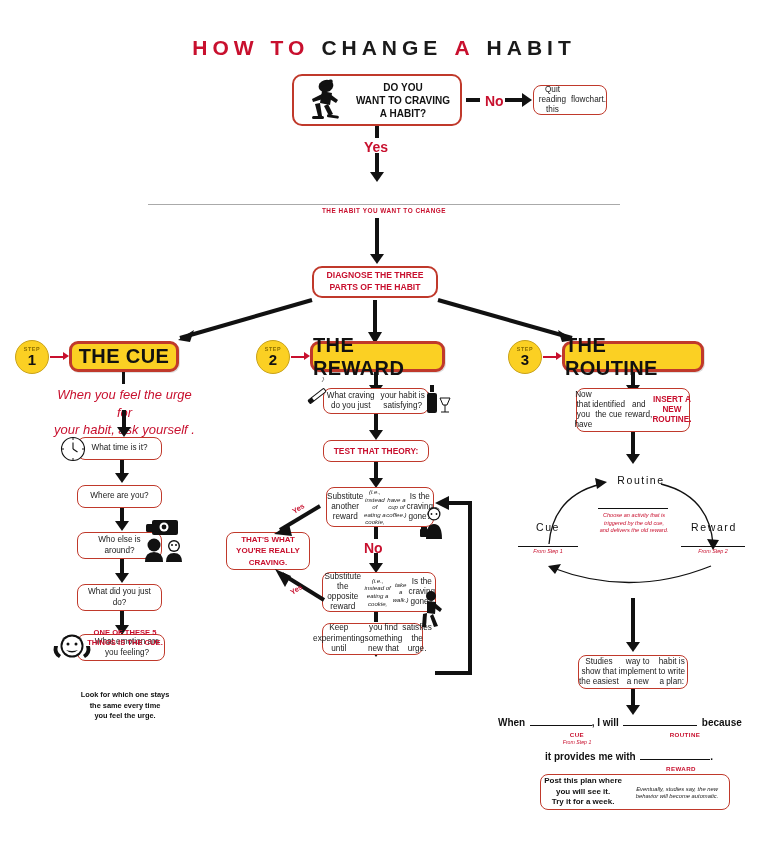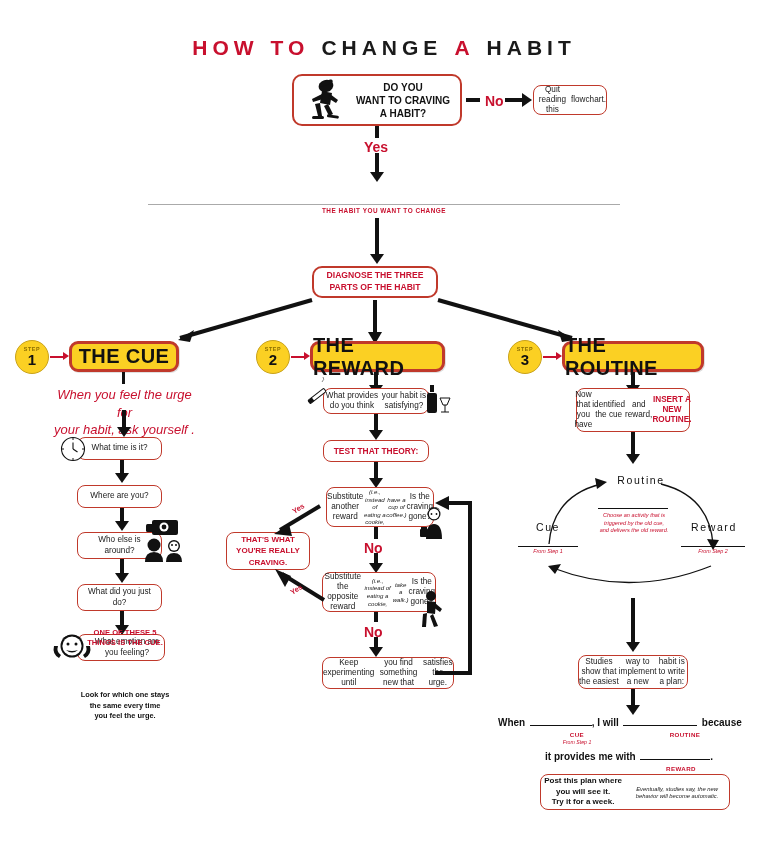--- a/index.html
+++ b/index.html
@@ -289,21 +289,21 @@
   <div class="abs redarrowright" style="left:304px;top:352px;"></div>
 
   <div class="abs hdr" style="left:310px;top:341px;width:135px;height:31px;">
     <span>THE REWARD</span>
   </div>
 
   <div class="abs vline" style="left:374px;top:372px;width:4px;height:15px;"></div>
   <div class="abs arrowdown" style="left:369px;top:385px;"></div>
 
   <div class="abs box" style="left:323px;top:388px;width:106px;height:26px;">
-    <div class="q">What provides do you think</div>
+    <div class="q">What craving do you just</div>
     <div class="q">your habit is satisfying?</div>
   </div>
   <div class="abs" style="left:303px;top:378px;width:28px;height:28px;">
     <svg width="28" height="28" viewBox="0 0 28 28">
       <g>
         <rect x="4" y="16" width="20" height="4" rx="1" fill="#fff" stroke="#111" stroke-width="1" transform="rotate(-38 14 18)"></rect>
         <rect x="4" y="16" width="5" height="4" fill="#111" transform="rotate(-38 14 18)"></rect>
         <path d="M19 4 Q22 1 20 -1" stroke="#888" stroke-width="1" fill="none"></path>
       </g>
     </svg>
@@ -374,21 +374,21 @@
         <path d="M15 24 L20 36 L16 37 L12 26 Z"></path>
       </g>
     </svg>
   </div>
 
   <div class="abs vline" style="left:374px;top:612px;width:4px;height:10px;"></div>
   <div class="abs lbl" style="left:364px;top:624px;">No</div>
   <div class="abs vline" style="left:374px;top:637px;width:4px;height:12px;"></div>
   <div class="abs arrowdown" style="left:369px;top:647px;"></div>
 
-  <div class="abs box" style="left:322px;top:657px;width:132px;height:32px;">
+  <div class="abs box" style="left:322px;top:623px;width:101px;height:32px;align-items:flex-end;">
     <div class="q">Keep experimenting until</div>
     <div class="q">you find something new that</div>
     <div class="q">satisfies the urge.</div>
   </div>
 
   <div class="abs" style="left:425px;top:495px;width:60px;height:185px;">
     <svg width="60" height="185" viewBox="0 0 60 185">
       <polyline points="10,178 45,178 45,8 22,8" fill="none" stroke="#111" stroke-width="4"></polyline>
       <polygon points="10,8 24,1 24,15" fill="#111"></polygon>
     </svg>

